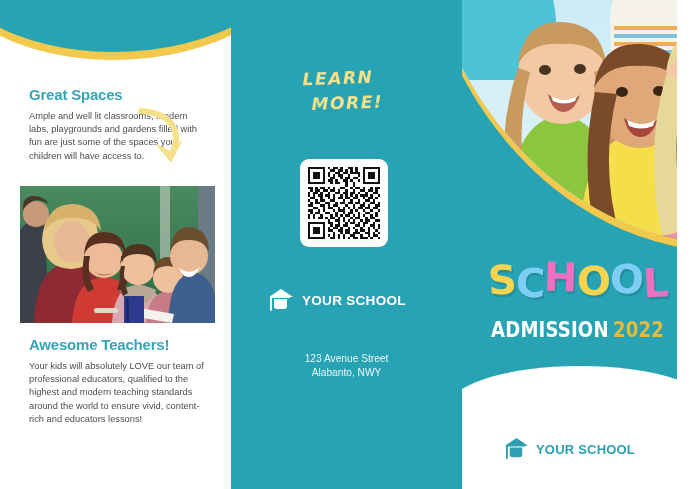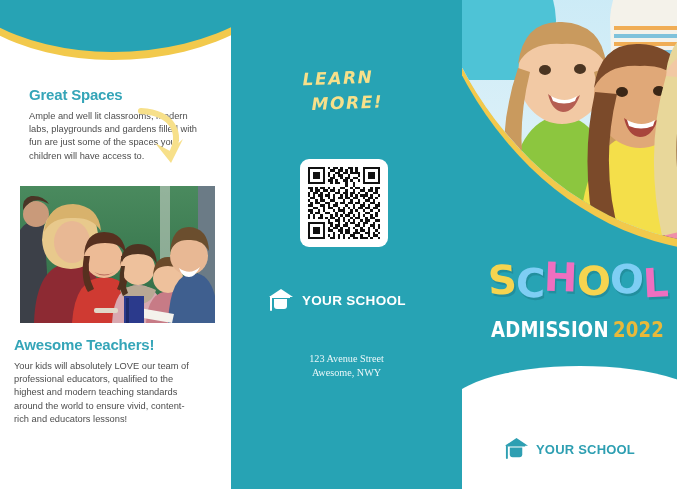--- a/index.html
+++ b/index.html
@@ -61,21 +61,21 @@
   }
   .photo-classroom {
     position: absolute;
     left: 20px; top: 186px;
     width: 195px; height: 137px;
     overflow: hidden;
     background: #2f6b44;
   }
   .photo-classroom svg { display: block; }
 
-  .left-content-2 { position: absolute; left: 14px; top: 336px; width: 180px; }
+  .left-content-2 { position: absolute; left: 29px; top: 336px; width: 180px; }
 
   
   .panel-center {
     position: absolute;
     left: 231px; top: 0;
     width: 231px; height: 489px;
     background: #27a3b4;
     overflow: hidden;
   }
   .learn-more {
@@ -120,21 +120,20 @@
     letter-spacing: 0.3px;
   }
   .contact {
     position: absolute;
     left: 231px; top: 352px;
     width: 231px;
     text-align: center;
     color: #eaf7f9;
     font-size: 10.2px;
     line-height: 1.4;
-    font-family: Liberation Serif, serif;
   }
   .contact .phone { margin-top: 16px; display: block; }
 
   
   .panel-right {
     position: absolute;
     left: 462px; top: 0;
     width: 231px; height: 489px;
     background: #27a3b4;
     overflow: hidden;
@@ -542,21 +541,21 @@
     <svg width="26" height="25" viewBox="0 0 26 25">
       <path d="M13 1 L25 9 L22 9 L22 10 L4 10 L4 9 L1 9 Z" fill="#ffffff"></path>
       <path d="M6 11 h13 a0 0 0 0 1 0 0 v7 a3 3 0 0 1 -3 3 h-7 a3 3 0 0 1 -3 -3 Z" fill="#ffffff"></path>
       <rect x="2" y="8" width="2" height="15" rx="1" fill="#ffffff"></rect>
     </svg>
     <span class="logo-text">YOUR SCHOOL</span>
   </div>
 
   <div class="contact">
     <span>123 Avenue Street</span><br>
-    <span>Awesome, NWY</span>
+    <span>Alabanto, NWY</span>
   </div>
 
   <div class="panel-right">
 
     <div class="photo-arc"></div>
 
     <div class="photo-mask">
       <svg width="316" height="376" viewBox="0 0 316 376">
         <defs>
           <linearGradient id="sky" x1="0" y1="0" x2="0" y2="1">

